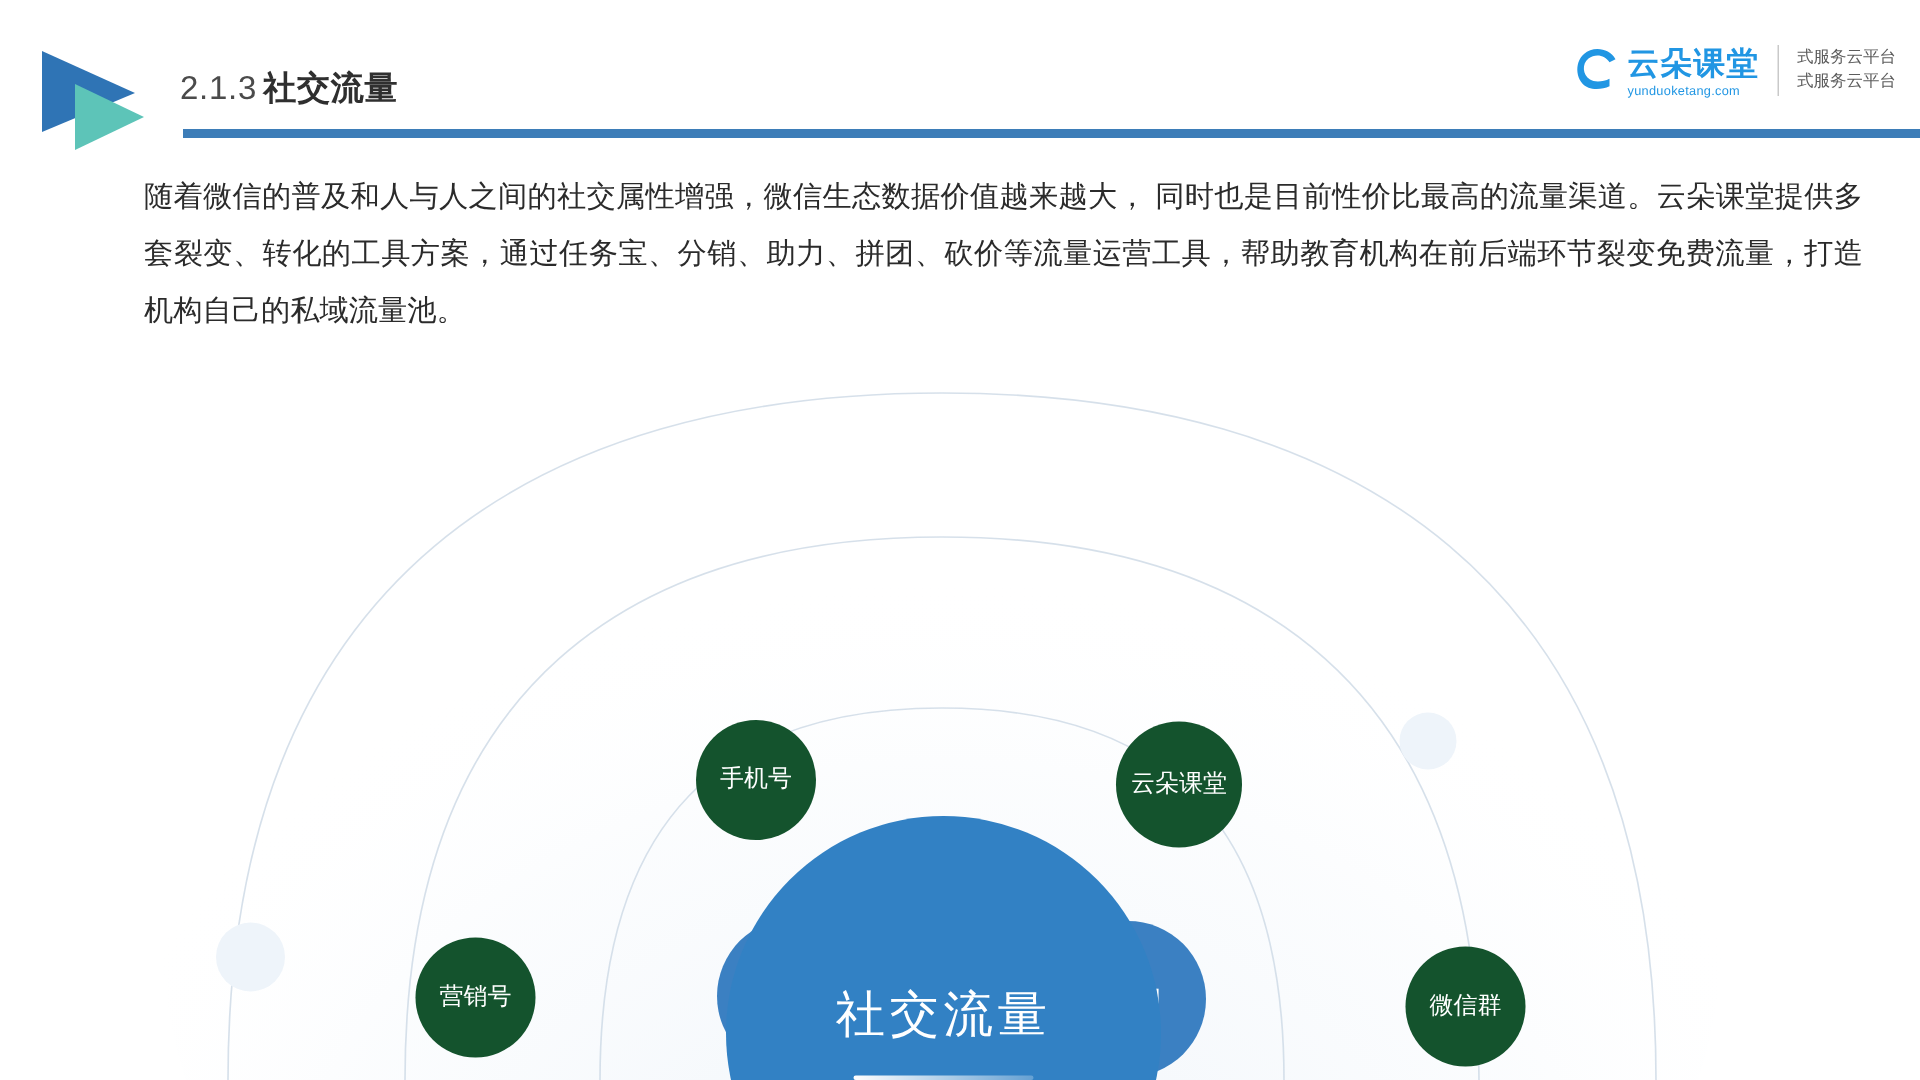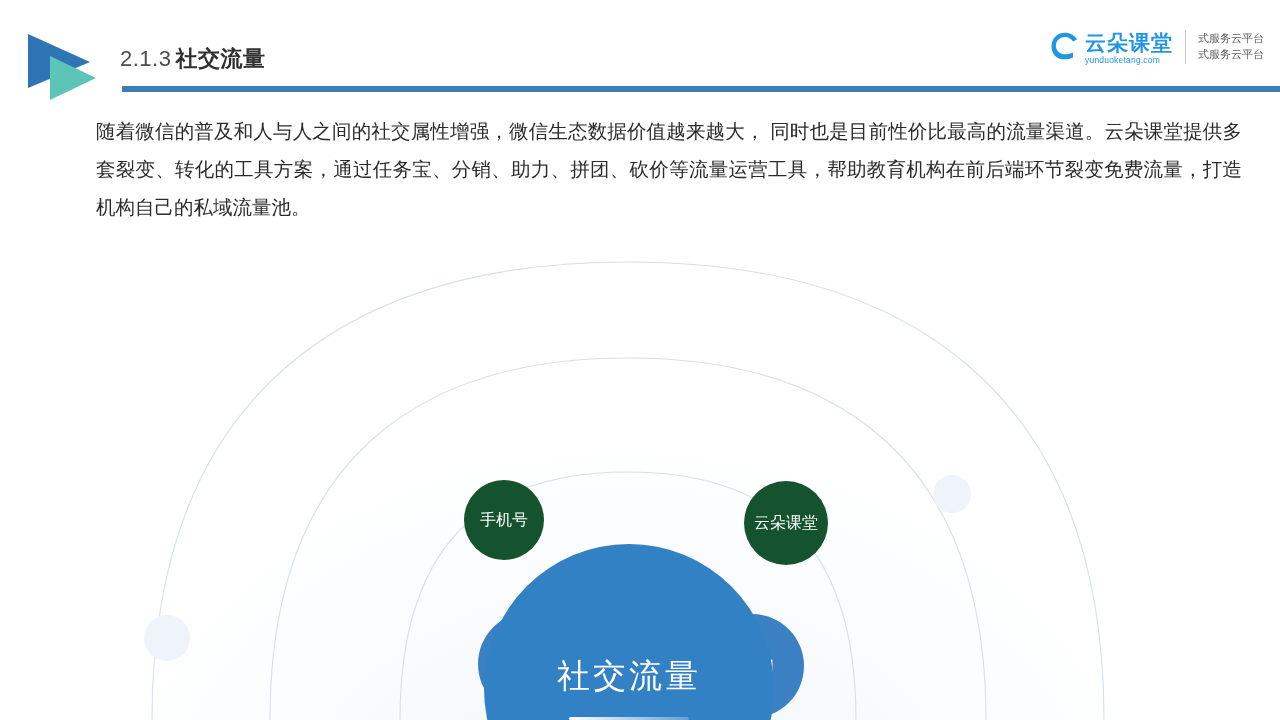--- a/index.html
+++ b/index.html
@@ -215,25 +215,27 @@
       <path d="M400 498 C 400 306, 500 250, 628 250 C 756 250, 856 306, 856 498" fill="none" stroke="#cfdae6" stroke-width="1.1" opacity="0.85"></path>
     </svg>
 
     <div class="node ghost" style="left:144px; top:393px; width:46px; height:46px;"></div>
     <div class="node ghost" style="left:933px; top:253px; width:38px; height:38px;"></div>
 
     <div class="node light" style="left:464px; top:258px; width:80px; height:80px; font-size:16px;">手机号</div>
 
     <div class="node light" style="left:744px; top:259px; width:84px; height:84px; font-size:16px;">云朵课堂</div>
 
+    <div class="node light" style="left:277px; top:403px; width:80px; height:80px; font-size:16px;">营销号</div>
 
     <div class="node mid" style="left:478px; top:390px; width:104px; height:104px; font-size:24px;">分销</div>
 
     <div class="node mid" style="left:700px; top:392px; width:104px; height:104px; font-size:24px;">助力</div>
 
+    <div class="node light" style="left:937px; top:409px; width:80px; height:80px; font-size:16px;">微信群</div>
 
     <div class="node center center-node" style="left:484px; top:322px; width:290px; height:290px;">
       <span class="center-label">社交流量</span>
       <span class="center-rule"></span>
     </div>
 
   </div>
 </div>
 
 </body></html>

